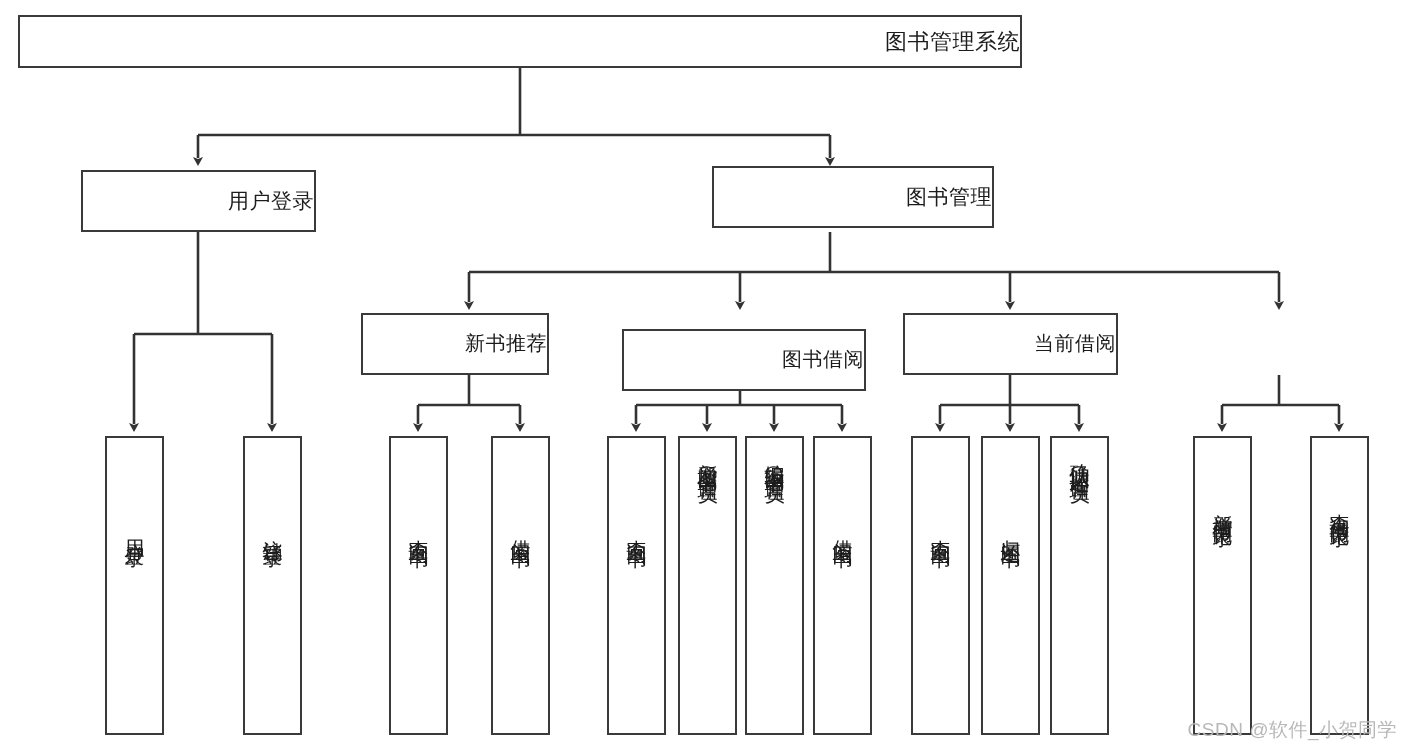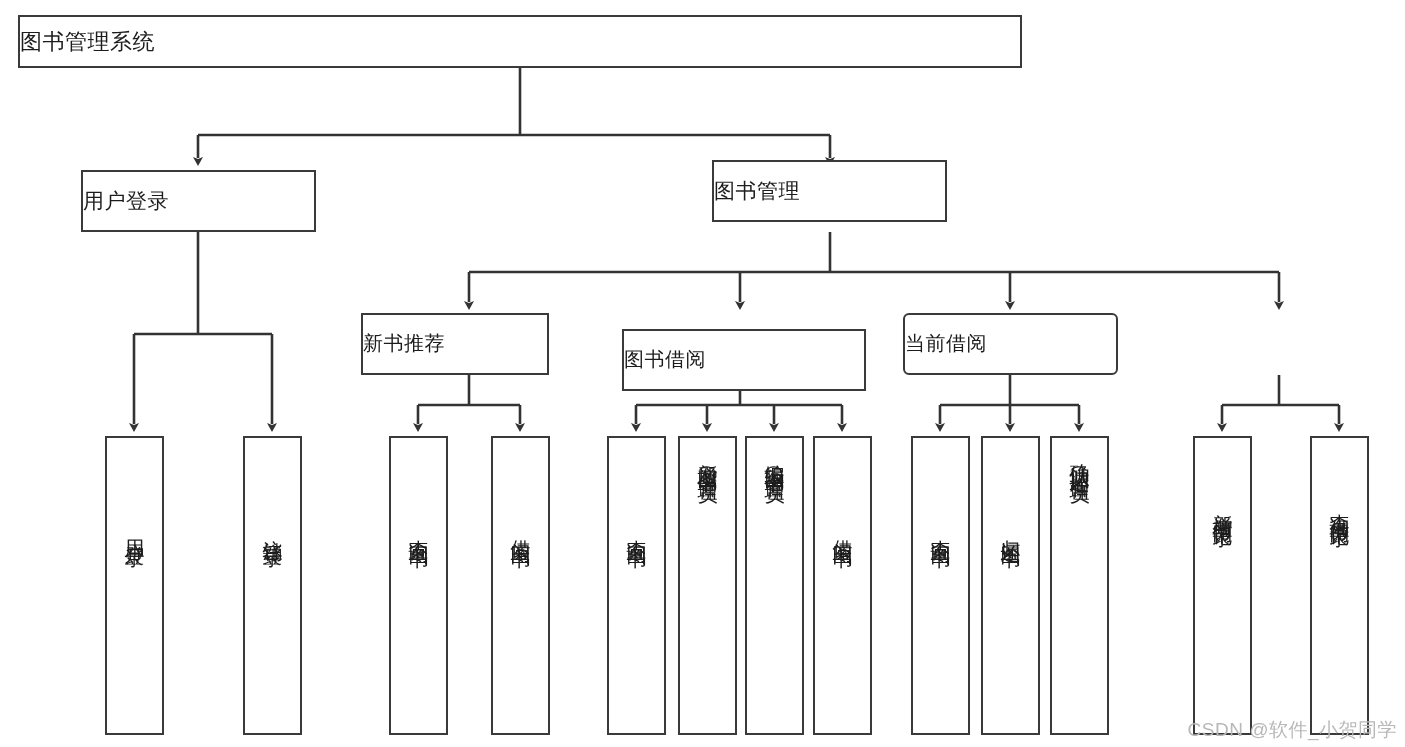--- a/index.html
+++ b/index.html
@@ -27,21 +27,21 @@
     height: 747px;
     display: block;
   }
   .node-box {
     position: absolute;
     box-sizing: border-box;
     background: #ffffff;
     border: 2.5px solid #3a3a3a;
     display: flex;
     align-items: center;
-    justify-content: flex-start;
+    justify-content: flex-end;
     overflow: hidden;
   }
   .node-label {
     color: #1c1c1c;
     text-align: center;
     line-height: 1.18;
     white-space: nowrap;
     letter-spacing: 0.5px;
   }
   .node-root .node-label { font-size: 22px; }
@@ -136,31 +136,31 @@
     </g>
   </svg>
 
   <div class="node-box node-root" style="left:18px; top:15px; width:1004px; height:53px;">
     <span class="node-label">图书管理系统</span>
   </div>
 
   <div class="node-box node-l2" style="left:81px; top:170px; width:235px; height:62px;">
     <span class="node-label">用户登录</span>
   </div>
-  <div class="node-box node-l2" style="left:712px; top:160px; width:235px; height:62px;">
+  <div class="node-box node-l2" style="left:712px; top:166px; width:282px; height:62px;">
     <span class="node-label">图书管理</span>
   </div>
 
   <div class="node-box node-l3" style="left:361px; top:313px; width:188px; height:62px;">
     <span class="node-label">新书推荐</span>
   </div>
   <div class="node-box node-l3" style="left:622px; top:313px; width:244px; height:62px;margin-top:16px;">
     <span class="node-label">图书借阅</span>
   </div>
-  <div class="node-box node-l3" style="left:903px; top:313px; width:215px; height:62px;border-radius:6px;">
+  <div class="node-box node-l3" style="left:903px; top:313px; width:215px; height:62px;">
     <span class="node-label">当前借阅</span>
   </div>
 
   <div class="node-box node-leaf leaf-short" style="left:105px; top:436px; width:59px; height:299px;">
     <span class="node-label">用户登录</span>
   </div>
   <div class="node-box node-leaf leaf-short" style="left:243px; top:436px; width:59px; height:299px;">
     <span class="node-label">注销登录</span>
   </div>
 

